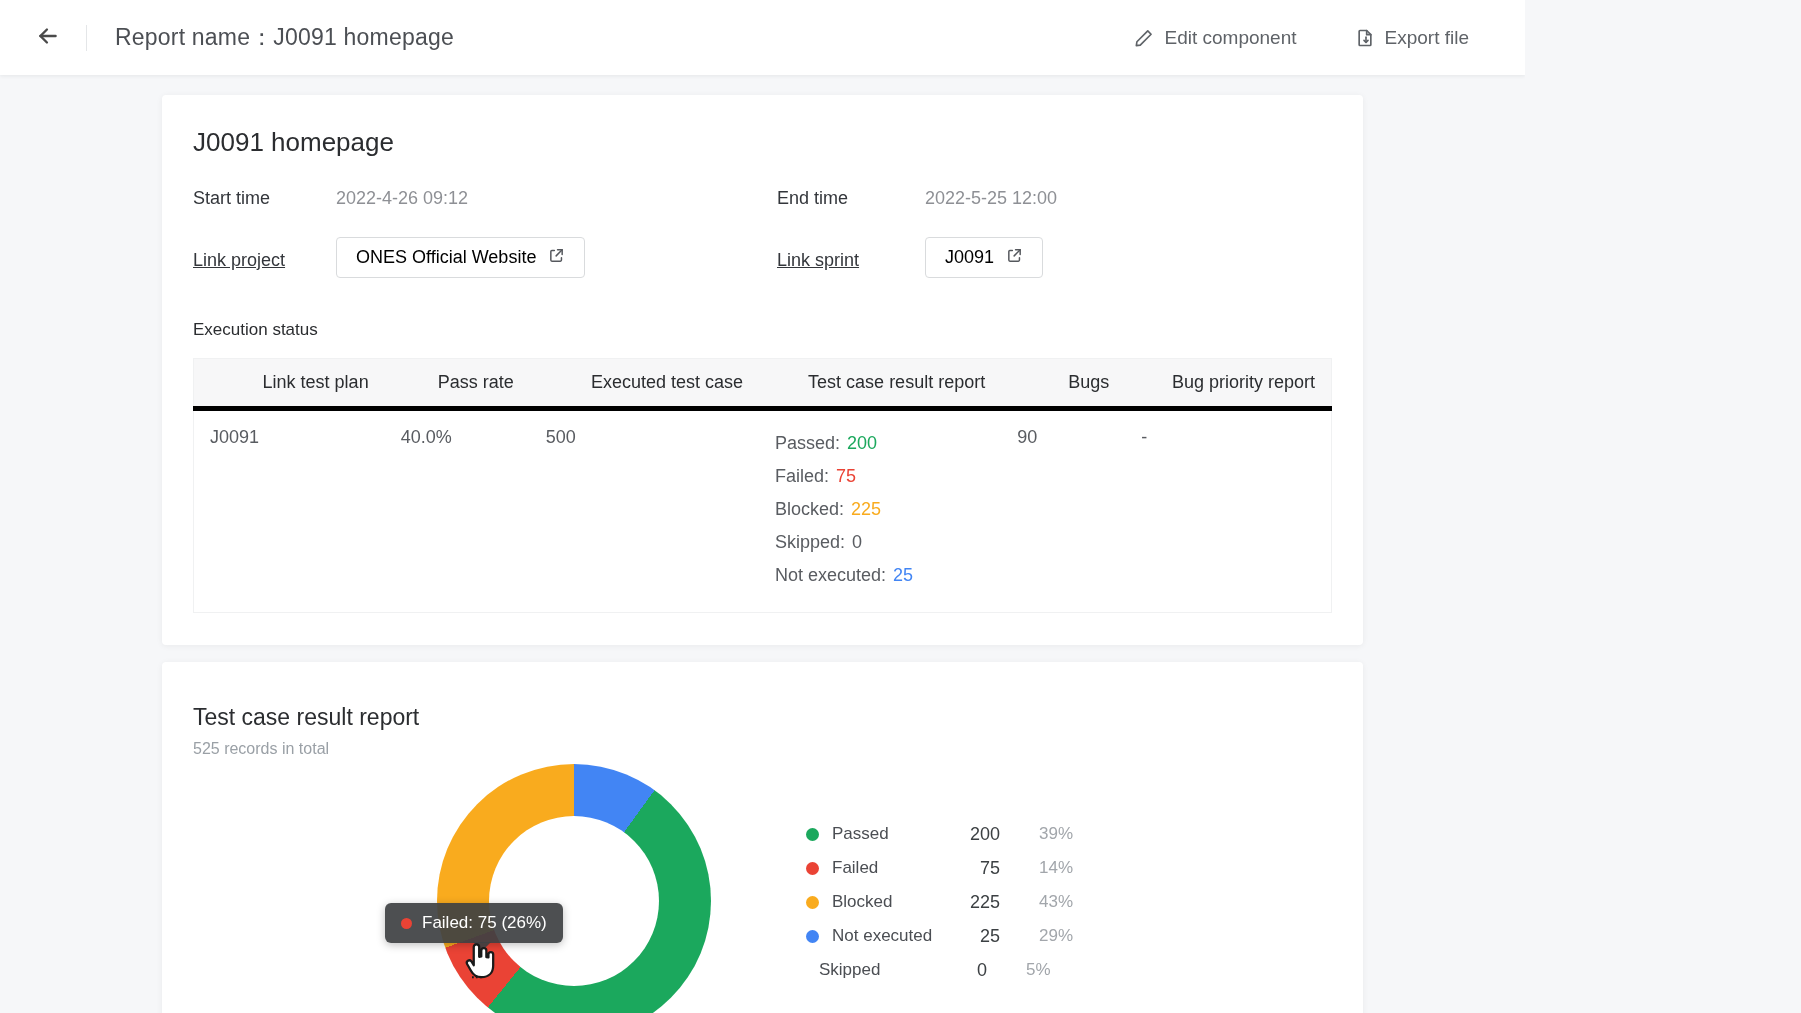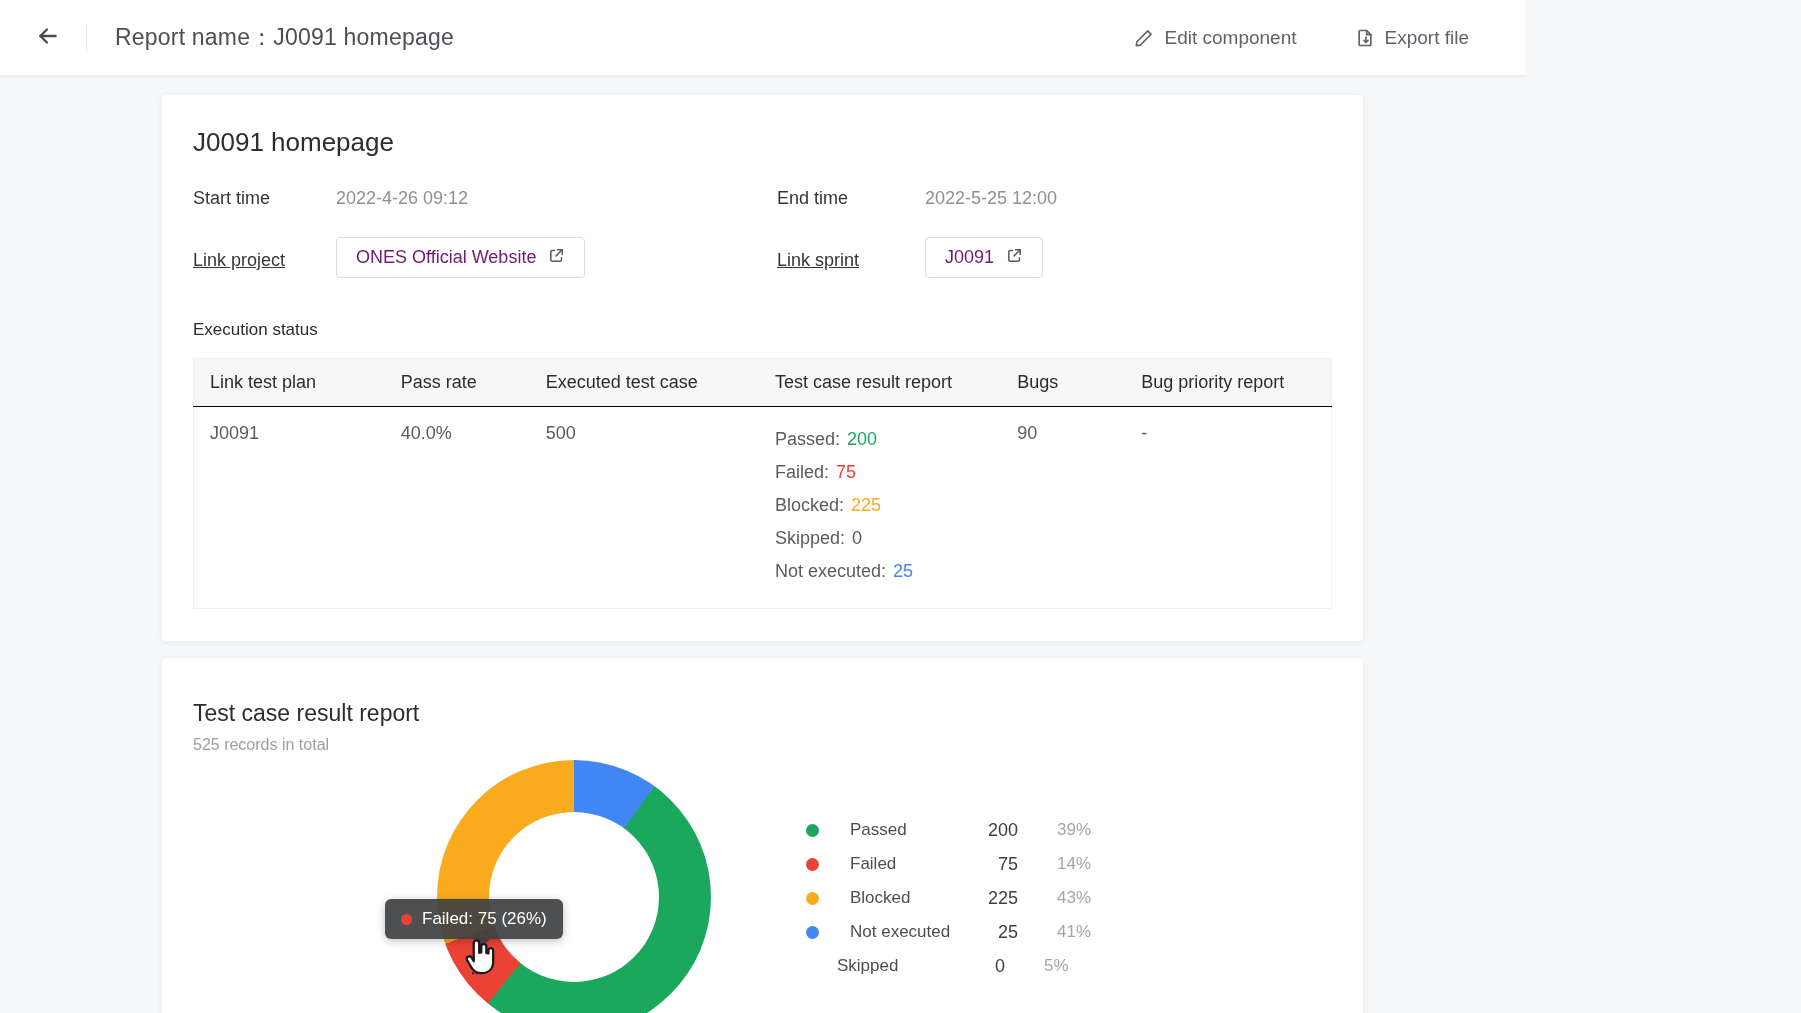--- a/index.html
+++ b/index.html
@@ -43,32 +43,32 @@
   .field-row.btn-row { height: 58px; }
   .f-label { position: absolute; left: 0; top: 0; color: #33363b; }
   .f-value { position: absolute; left: 143px; top: 0; color: #8e9095; }
   .f-label-r { position: absolute; left: 584px; top: 0; color: #33363b; }
   .f-value-r { position: absolute; left: 732px; top: 0; color: #8e9095; }
   .btn-row .f-label, .btn-row .f-label-r { top: 10px; text-decoration: underline; }
   .link-btn {
     position: absolute; top: -3px; height: 41px;
     display: inline-flex; align-items: center; gap: 12px;
     border: 1px solid #d9dbdd; border-radius: 4px; background: #fff;
-    padding: 0 19px; font-size: 18px; color: #701a75; cursor: pointer;
+    padding: 0 19px; font-size: 18px; color: #000000; cursor: pointer;
   }
   .link-btn.left { left: 143px; }
   .link-btn.right { left: 732px; }
   .link-btn svg { color: #55585d; }
 
   .section-heading { font-size: 17px; font-weight: 500; color: #2b2d30; margin: 22px 0 18px; }
 
   table.exec { width: 100%; border-collapse: collapse; border: 1px solid #f0f1f2; }
   table.exec thead th {
-    background: #f7f7f8; text-align: left; font-weight: 500; font-size: 18px;
-    color: #2b2d30; padding: 13px 16px; border-bottom: 1px solid #000000;
+    background: #f7f7f8; text-align: right; font-weight: 500; font-size: 18px;
+    color: #2b2d30; padding: 13px 16px; border-bottom: 5px solid #000000;
   }
   table.exec tbody td {
     padding: 16px 16px 20px; vertical-align: top; font-size: 18px; color: #595c61;
   }
   .res-line { line-height: 33px; white-space: nowrap; }
   .res-line .res-val { margin-left: 7px; }
 
   
   .chart-title { font-size: 23px; font-weight: 500; color: #2b2d30; }
   .chart-subtitle { font-size: 16px; color: #9aa0a6; margin-top: 9px; }
@@ -78,21 +78,21 @@
     border-radius: 50%; z-index: 1;
   }
   .donut-hole {
     position: absolute; left: 52px; top: 52px; width: 170px; height: 170px;
     border-radius: 50%; background: #fff;
   }
 
   .legend { position: absolute; left: 644px; top: 155px; z-index: 2; }
   .legend-row { display: flex; align-items: center; height: 34px; cursor: pointer; }
   .legend-dot { width: 13px; height: 13px; border-radius: 50%; flex: 0 0 13px; }
-  .legend-label { margin-left: 31px; width: 112px; font-size: 17px; color: #4b4e53; }
+  .legend-label { margin-left: 13px; width: 112px; font-size: 17px; color: #4b4e53; }
   .legend-value { width: 56px; text-align: right; font-size: 18px; color: #3c4043; }
   .legend-pct { margin-left: 39px; width: 50px; font-size: 17px; color: #a2a6ab; }
 
   .chart-tooltip {
     position: absolute; left: 223px; top: 241px; z-index: 4;
     height: 40px; padding: 0 16px; border-radius: 6px;
     background: rgba(62,64,66,.92); color: #fff; font-size: 17px;
     display: inline-flex; align-items: center; gap: 10px;
     box-shadow: 0 2px 8px rgba(0,0,0,.25); white-space: nowrap;
   }
@@ -256,21 +256,21 @@
       <div class="legend-row">
         <span class="legend-dot" style="background: rgb(249, 171, 30);"></span>
         <span class="legend-label">Blocked</span>
         <span class="legend-value">225</span>
         <span class="legend-pct">43%</span>
       </div>
       <div class="legend-row">
         <span class="legend-dot" style="background: rgb(66, 133, 244);"></span>
         <span class="legend-label">Not executed</span>
         <span class="legend-value">25</span>
-        <span class="legend-pct">41%</span>
+        <span class="legend-pct">29%</span>
       </div>
       <div class="legend-row">
 
         <span class="legend-label">Skipped</span>
         <span class="legend-value">0</span>
         <span class="legend-pct">5%</span>
       </div>
     </div>
   </div>
 

